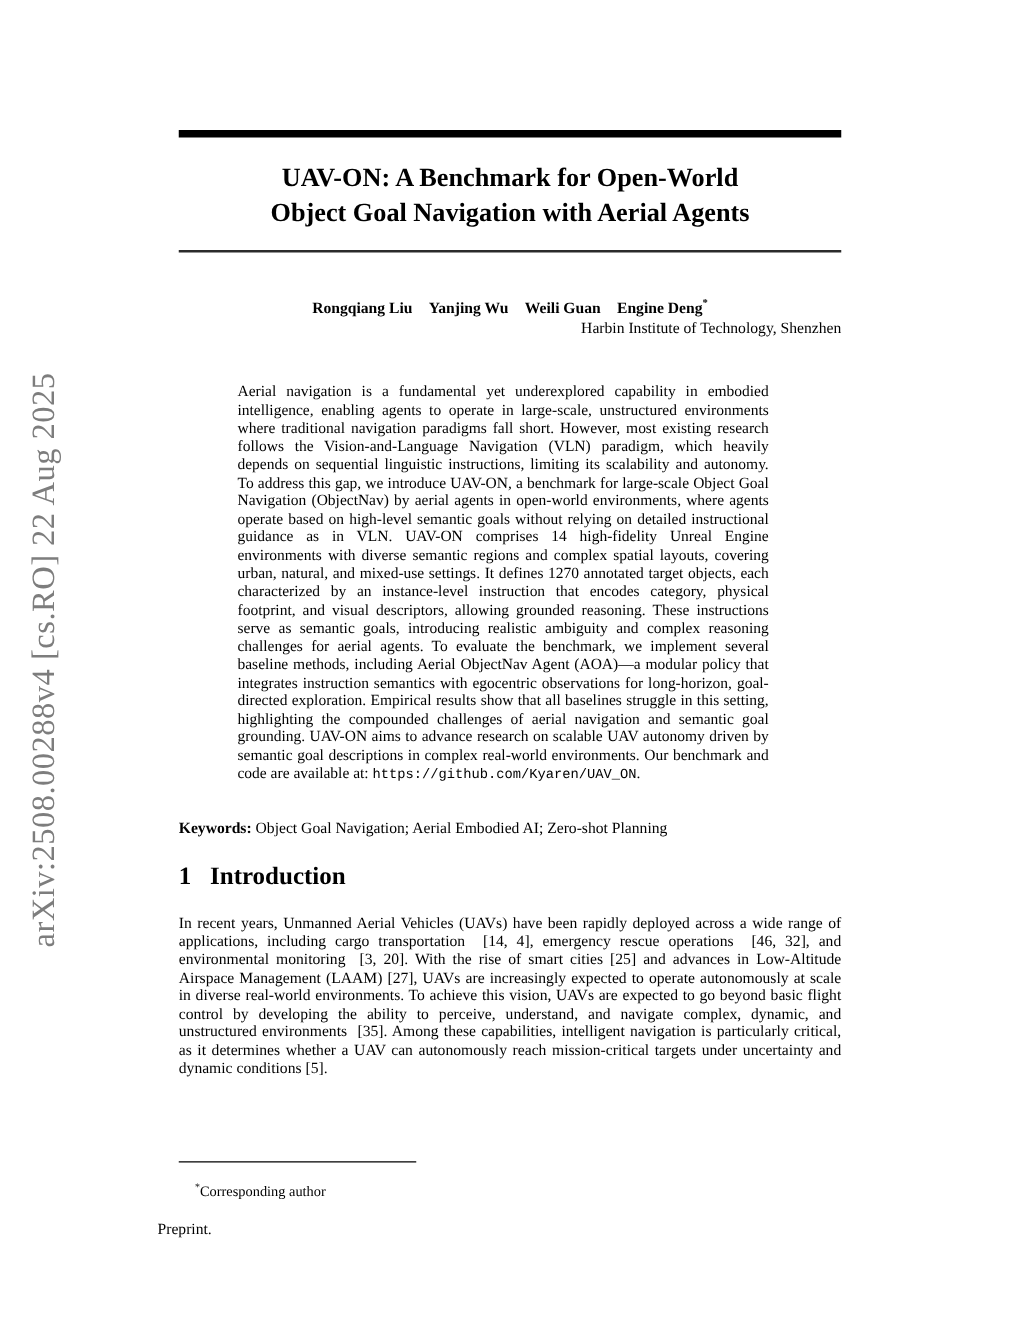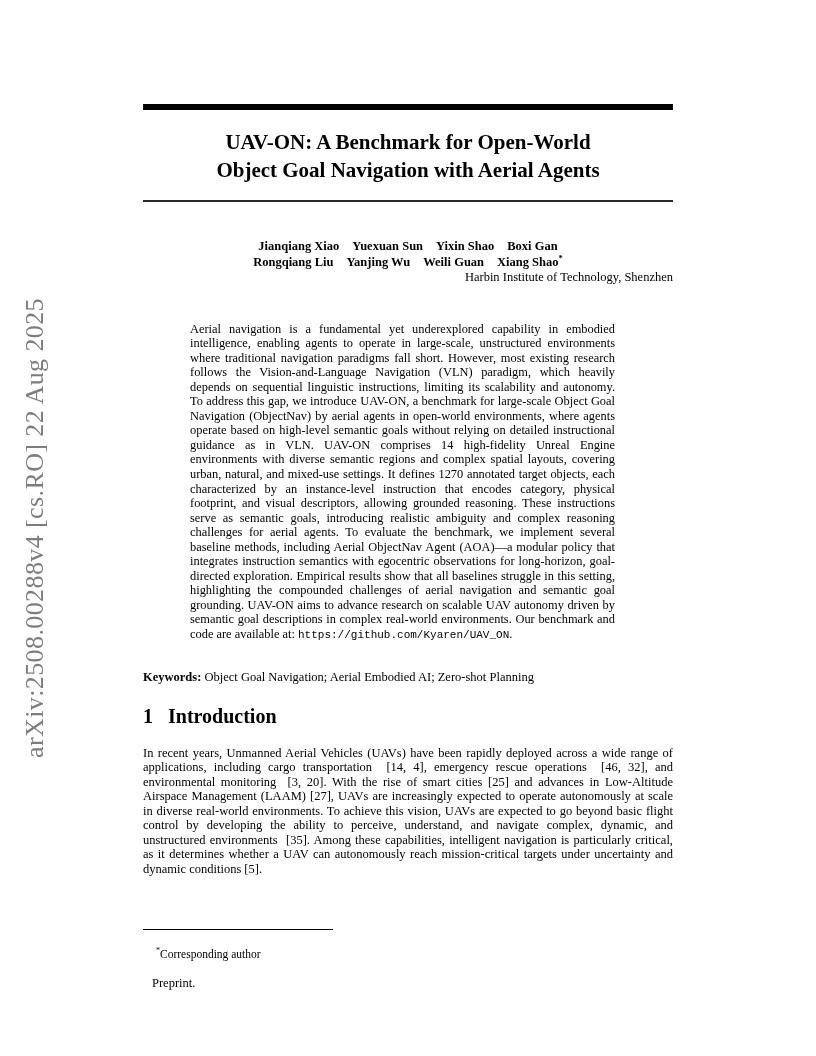--- a/index.html
+++ b/index.html
@@ -111,21 +111,21 @@
   }
   .footnote-rule {
     width: 190px;
     height: 1px;
     background: #000000;
   }
   .footnote-text { margin-top: 18px; padding-left: 13px; }
   .footnote-text sup { font-size: 8px; vertical-align: super; line-height: 0; }
   .preprint {
     position: absolute;
-    left: 152px;
+    left: 126px;
     top: 976px;
     font-size: 12.5px;
   }
   a.plain-link { color: #000000; text-decoration: none; }
 </style>
 </head>
 <body>
 
 <div class="page">
 
@@ -134,30 +134,24 @@
   <div class="content">
 
     <div class="top-rule"></div>
 
     <h1 class="paper-title"><span>UAV-ON: A Benchmark for Open-World</span><br><span>Object Goal Navigation with Aerial Agents</span></h1>
 
     <div class="title-rule"></div>
 
     <div class="authors-block">
       <div class="author-row">
-        <span>Jianqiang Xiao</span>
-        <span>Yuexuan Sun</span>
-        <span>Yixin Shao</span>
-        <span>Boxi Gan</span>
-      </div>
-      <div class="author-row">
         <span>Rongqiang Liu</span>
         <span>Yanjing Wu</span>
         <span>Weili Guan</span>
-        <span><span>Xiang Shao</span><sup>*</sup></span>
+        <span><span>Engine Deng</span><sup>*</sup></span>
       </div>
       <div class="affiliation">Harbin Institute of Technology, Shenzhen</div>
     </div>
 
     <div class="abstract-section">
       <p class="abstract-body"><span>Aerial navigation is a fundamental yet underexplored capability in embodied intelligence, enabling agents to operate in large-scale, unstructured environments where traditional navigation paradigms fall short. However, most existing research follows the Vision-and-Language Navigation (VLN) paradigm, which heavily depends on sequential linguistic instructions, limiting its scalability and autonomy. To address this gap, we introduce UAV-ON, a benchmark for large-scale Object Goal Navigation (ObjectNav) by aerial agents in open-world environments, where agents operate based on high-level semantic goals without relying on detailed instructional guidance as in VLN. UAV-ON comprises 14 high-fidelity Unreal Engine environments with diverse semantic regions and complex spatial layouts, covering urban, natural, and mixed-use settings. It defines 1270 annotated target objects, each characterized by an instance-level instruction that encodes category, physical footprint, and visual descriptors, allowing grounded reasoning. These instructions serve as semantic goals, introducing realistic ambiguity and complex reasoning challenges for aerial agents. To evaluate the benchmark, we implement several baseline methods, including Aerial ObjectNav Agent (AOA)—a modular policy that integrates instruction semantics with egocentric observations for long-horizon, goal-directed exploration. Empirical results show that all baselines struggle in this setting, highlighting the compounded challenges of aerial navigation and semantic goal grounding. UAV-ON aims to advance research on scalable UAV autonomy driven by semantic goal descriptions in complex real-world environments. Our benchmark and code are available at: </span><a href="#" class="mono plain-link">https://github.com/Kyaren/UAV_ON</a><span>.</span></p>
     </div>
 
     <div class="keywords-line"><span class="bold">Keywords:</span><span> Object Goal Navigation; Aerial Embodied AI; Zero-shot Planning</span></div>
 

